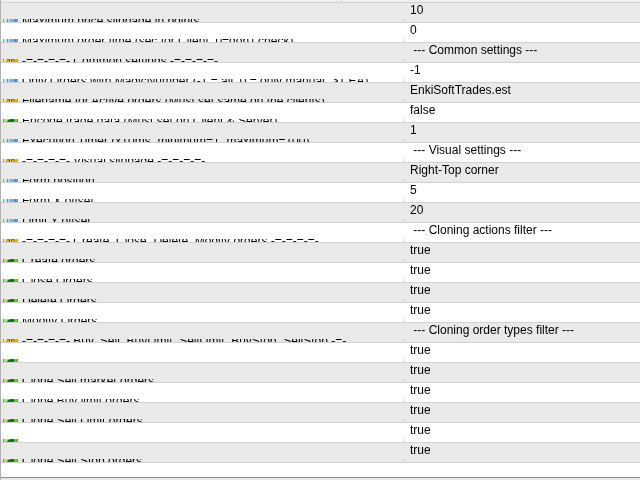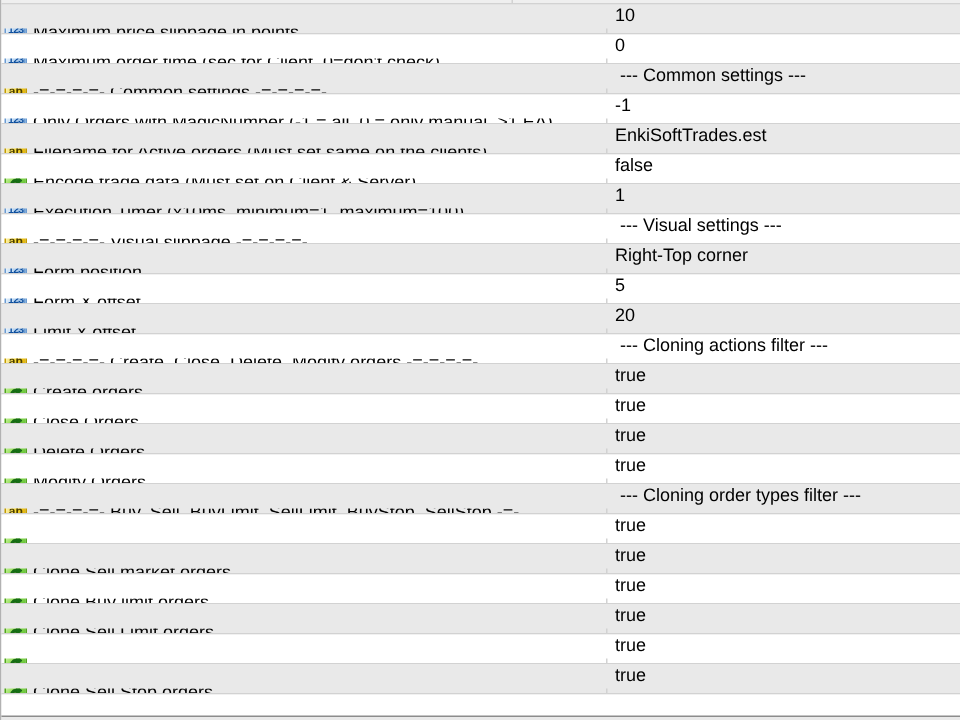--- a/index.html
+++ b/index.html
@@ -44,21 +44,21 @@
     width:15px; height:15px; flex:0 0 auto;
     margin-right:4px; position:relative;
     display:flex; align-items:center; justify-content:center;
     border-radius:1px; overflow:hidden;
   }
   .icon::after { 
     content:""; position:absolute; top:0; right:0;
     border-left:4px solid transparent;
     border-top:4px solid rgba(255,255,255,0.9);
   }
-  .icon .glyph { font-weight:bold; line-height:1; }
+  .icon .glyph { font-weight:normal; line-height:1; }
 
   .icon-int {
     background:linear-gradient(105deg,#f4faff 0%,#a9cdf0 45%,#3f7fc4 100%);
     border:1px solid #6b9bd2;
   }
   .icon-int .glyph { font-size:7px; color:#0d4f9e; text-shadow:0 0 1px #ffffff; letter-spacing:-0.5px; }
 
   .icon-str {
     background:linear-gradient(105deg,#fdf6c8 0%,#f6d838 45%,#e0ae00 100%);
     border:1px solid #c19b00;

